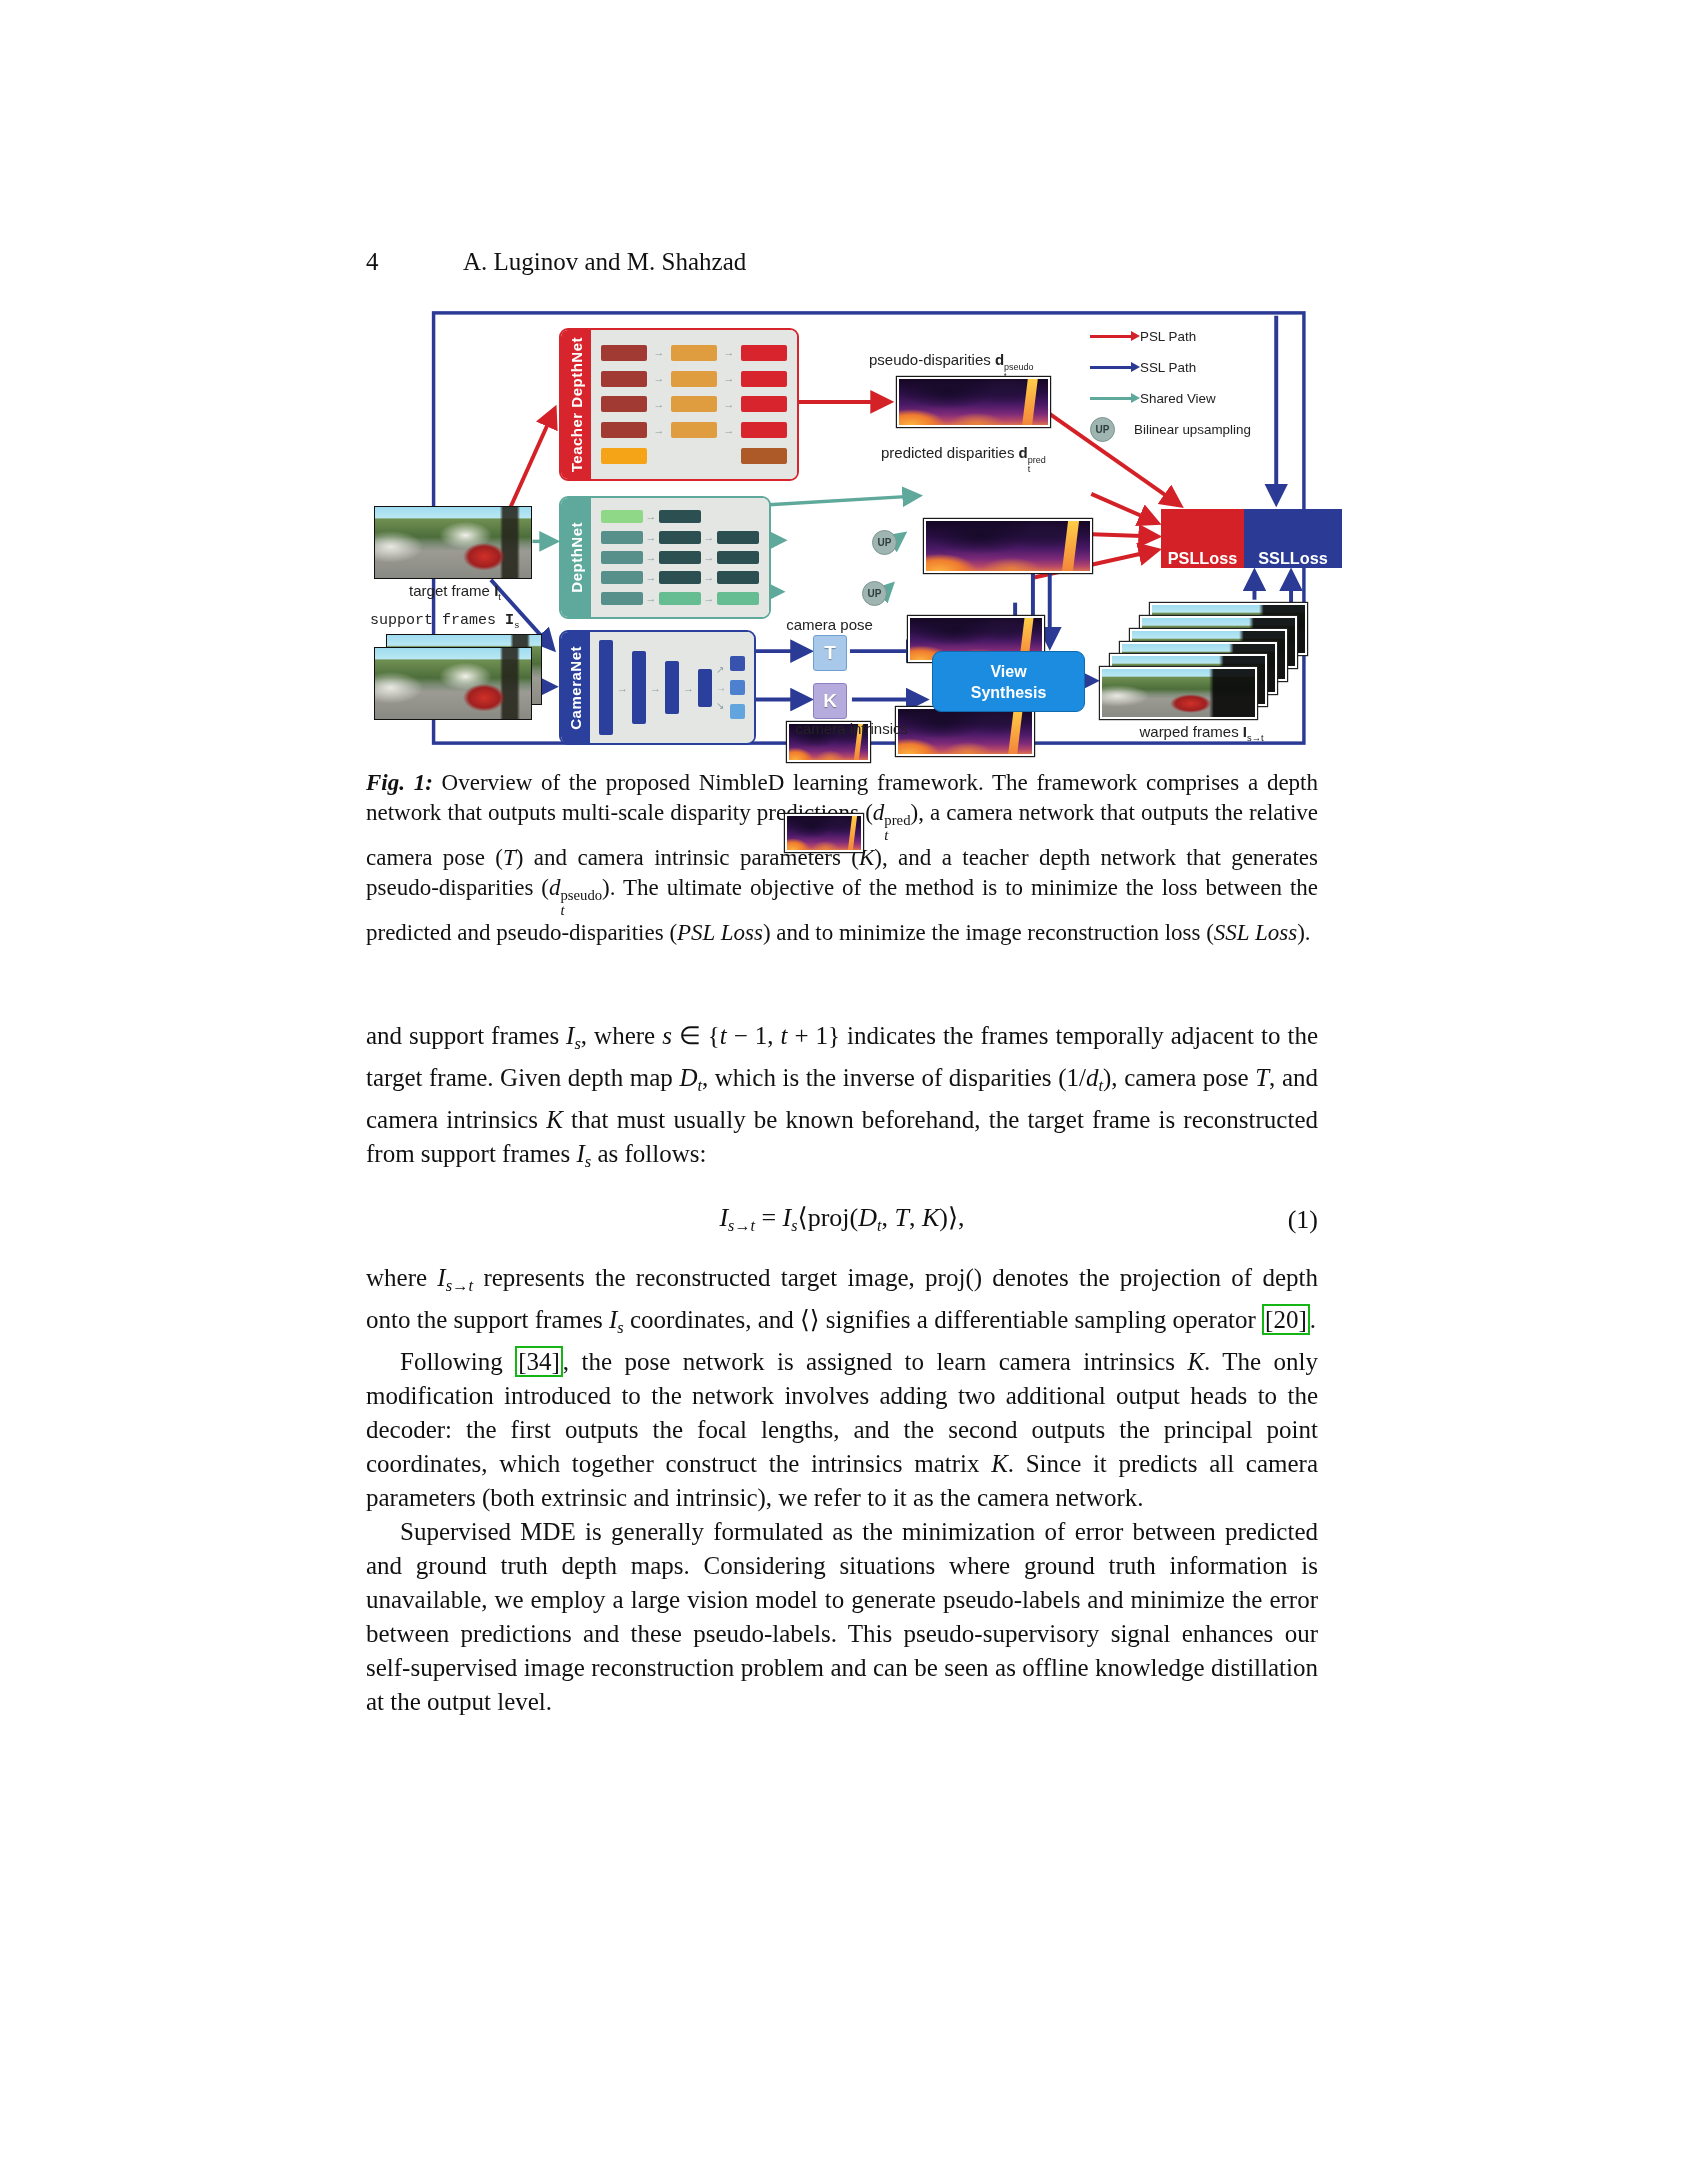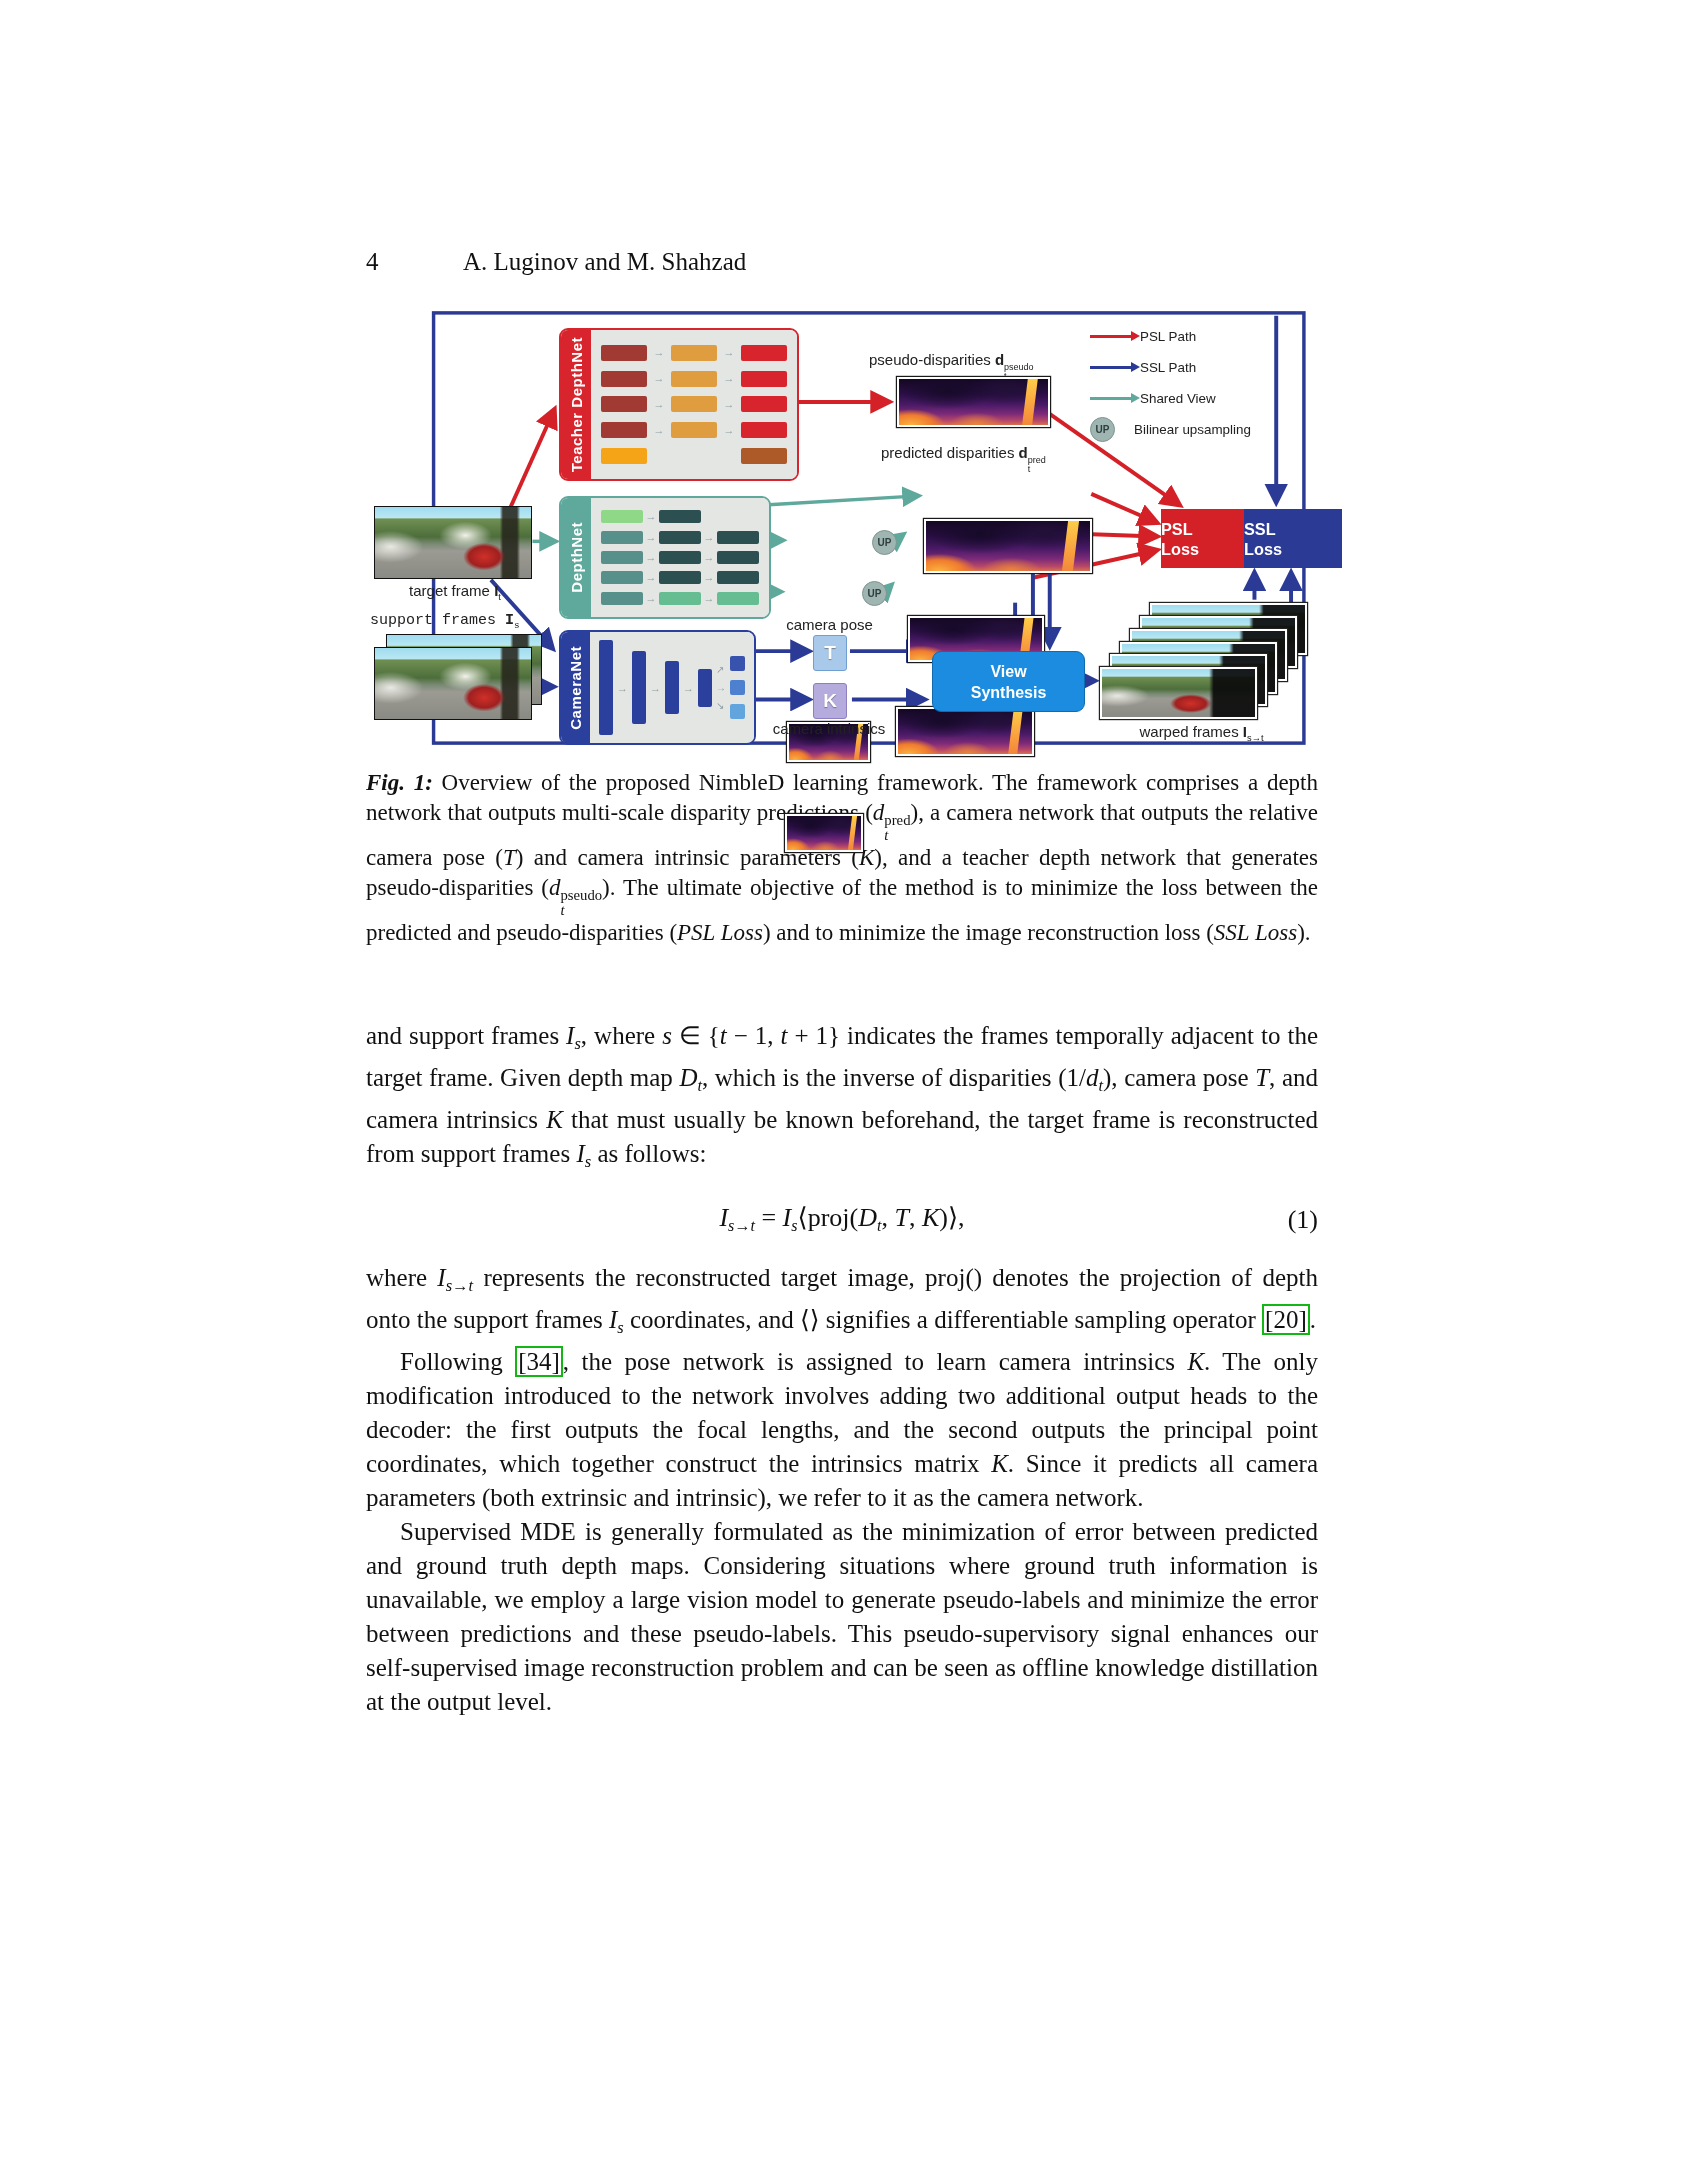--- a/index.html
+++ b/index.html
@@ -56,21 +56,21 @@
     background:
     radial-gradient(ellipse 32% 48% at 8% 100%, #fcb13e 0%, #f07c2e 45%, transparent 72%),
     radial-gradient(ellipse 26% 36% at 52% 98%, #e8833c 0%, transparent 70%),
     radial-gradient(ellipse 42% 52% at 33% 26%, #160a28 0%, transparent 76%),
     radial-gradient(ellipse 36% 46% at 72% 22%, #221038 0%, transparent 76%),
     linear-gradient(180deg,#140722 0%, #2a0f45 32%, #4a1a66 56%, #7c2a78 76%, #b84868 91%, #d9704e 100%);}
   .disp::after{content:'';position:absolute;top:-6%;bottom:-6%;right:9%;width:6.5%;
     background:linear-gradient(180deg,#ffd24a 0%, #f9a03f 60%, #f2833a 100%);
     transform:skewX(-7deg);border-radius:2px;}
 
-  .lossbox{position:absolute;display:flex;flex-direction:column;align-items:flex-start;
+  .lossbox{position:absolute;display:flex;flex-direction:row;align-items:flex-end;
            justify-content:center;color:#fff;font-weight:bold;font-size:16.3px;line-height:20px;}
   .vsbox{position:absolute;background:#1b8ce0;border:1.5px solid #0f6ab0;border-radius:9px;
          display:flex;flex-direction:column;align-items:center;justify-content:center;
          color:#fff;font-weight:bold;font-size:16px;line-height:21px;}
   .tkbox{position:absolute;display:flex;align-items:center;justify-content:center;
          color:#fff;font-weight:bold;font-size:19px;border-radius:3px;
          text-shadow:0 1px 1px rgba(0,0,0,.35);}
   .upc{position:absolute;width:23px;height:23px;border-radius:50%;background:#9fb5b2;
        border:1px solid #7d948f;color:#2e3e3c;font-weight:bold;font-size:10px;
        display:flex;align-items:center;justify-content:center;}
@@ -317,21 +317,21 @@
         <span>Loss</span>
       </div>
       <div class="lossbox" style="left:878px;top:206px;width:98px;height:59px;background:#2b3a94;">
         <span>SSL</span>
         <span>Loss</span>
       </div>
 
       <div class="figlab t-center" style="left:394px;top:313px;width:139px;">camera pose</div>
       <div class="tkbox" style="left:447px;top:332px;width:32px;height:34px;background:#a9c9ea;border:1.5px solid #6f9fd0;">T</div>
       <div class="tkbox" style="left:447px;top:380px;width:32px;height:34px;background:#b5abdc;border:1.5px solid #8d7fc0;">K</div>
-      <div class="figlab t-center" style="left:384px;top:417px;width:158px;">camera intrinsics</div>
+      <div class="figlab t-center" style="left:384px;top:417px;width:158px;text-align:right;">camera intrinsics</div>
 
       <div class="vsbox" style="left:566px;top:348px;width:151px;height:59px;">
         <span>View</span>
         <span>Synthesis</span>
       </div>
 
       <div class="abs" id="warped-stack" style="left:734px;top:300px;width:203px;height:117px;">
           <div class="abs photo wf" style="left: 50px; top: 0px; width: 153px; height: 48px; z-index: 1;"></div>
           <div class="abs photo wf" style="left: 40px; top: 13px; width: 153px; height: 48px; z-index: 2;"></div>
           <div class="abs photo wf" style="left: 30px; top: 26px; width: 153px; height: 48px; z-index: 3;"></div>

